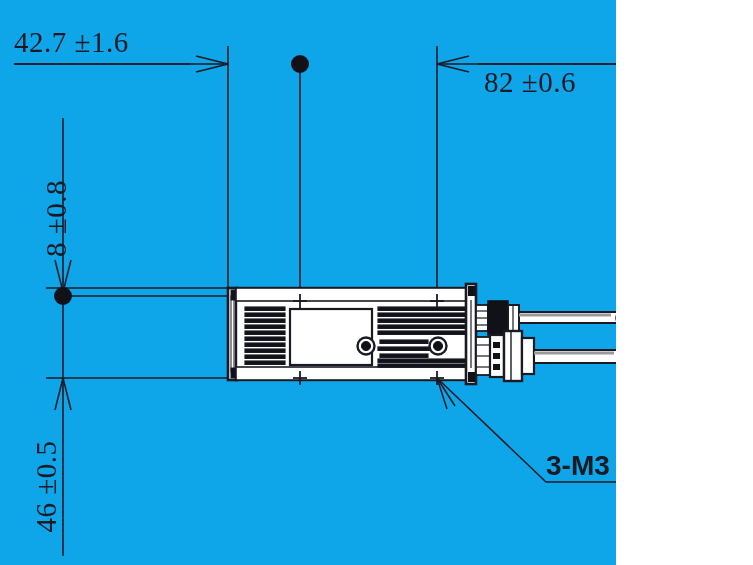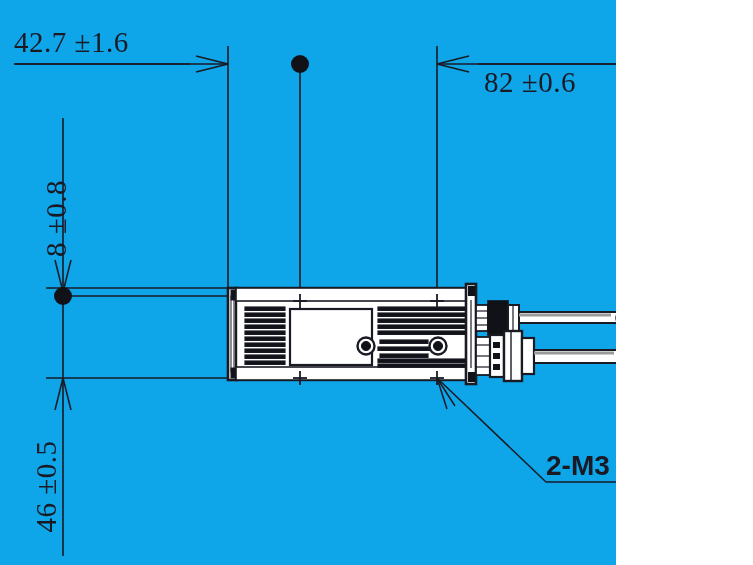--- a/index.html
+++ b/index.html
@@ -261,16 +261,16 @@
   </svg>
 
   <div class="dim-text" id="dim-top-left-text">42.7 ±1.6</div>
 
   <div class="dim-text" id="dim-top-right-text">82 ±0.6</div>
 
   <div class="dim-text" id="dim-left-upper-text">8 ±0.8</div>
 
   <div class="dim-text" id="dim-left-lower-text">46 ±0.5</div>
 
-  <div class="dim-text" id="callout-thread-text">2-M3</div>
+  <div class="dim-text" id="callout-thread-text">3-M3</div>
 
 
 </div>
 
 </body></html>

